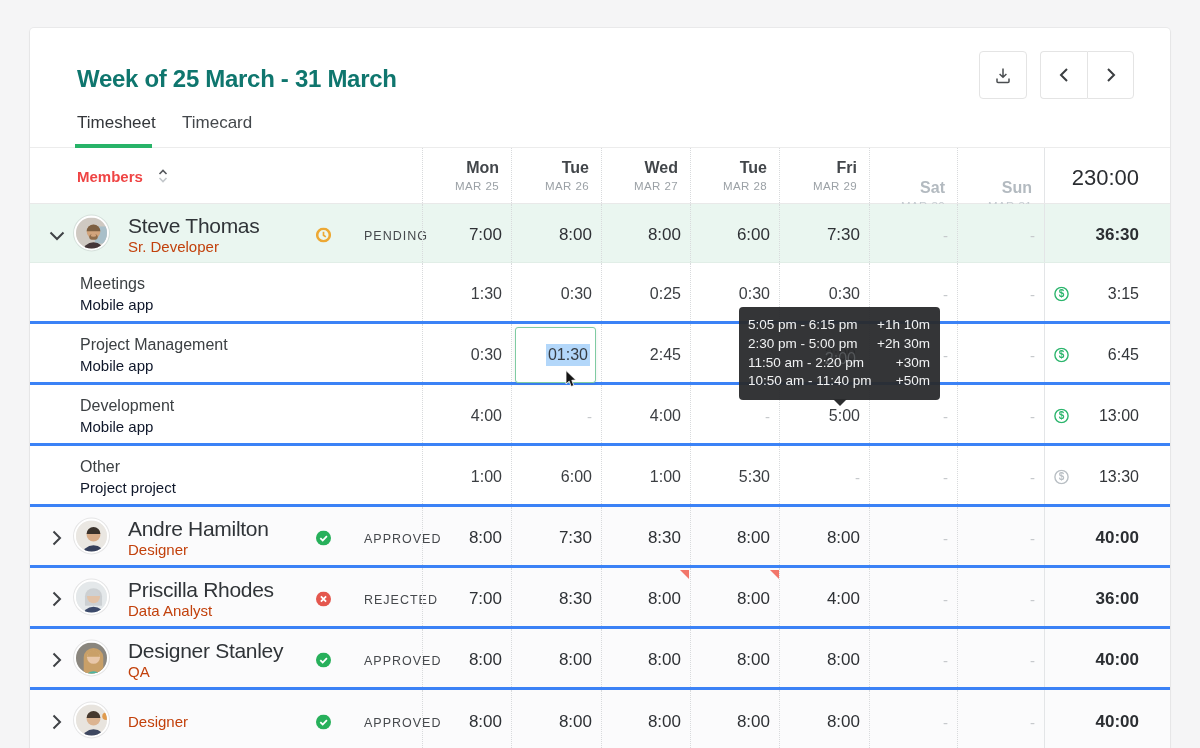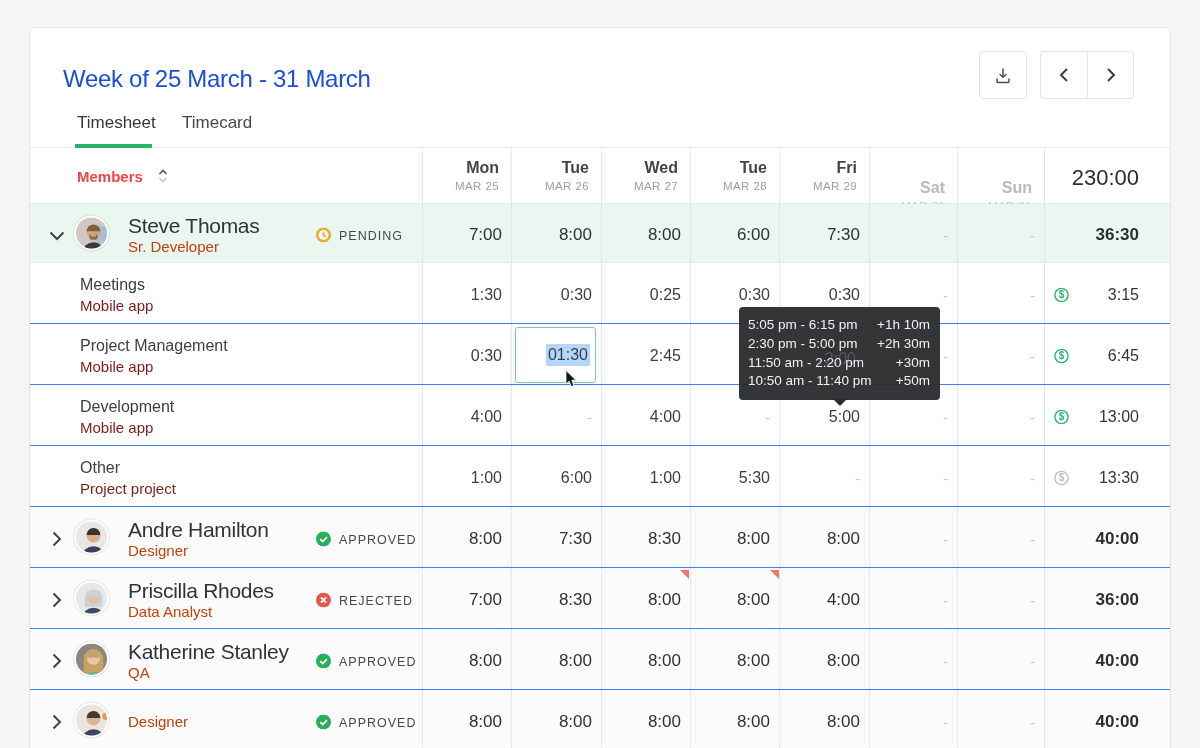--- a/index.html
+++ b/index.html
@@ -1,34 +1,34 @@
 <!DOCTYPE html>
 <html><head>
 <meta charset="utf-8">
 <style>
 * { margin:0; padding:0; box-sizing:border-box; }
 html,body { width:1200px; height:748px; overflow:hidden; }
 body { font-family:"Liberation Sans", sans-serif; background:#f5f5f6; position:relative; }
 #page { position:absolute; left:0; top:0; width:1200px; height:748px; overflow:hidden; }
 .card { position:absolute; left:30px; top:28px; width:1140px; height:760px; background:#fff;
   border-radius:4px; box-shadow:0 0 0 1px rgba(0,0,0,0.045), 0 1px 3px rgba(0,0,0,0.05); }
-h1 { position:absolute; left:33px; top:37px; font-size:24px; font-weight:400; color:#1d4ed8; letter-spacing:-0.3px; }
+h1 { position:absolute; left:47px; top:37px; font-size:24px; font-weight:700; color:#0f766e; letter-spacing:-0.3px; }
 .tab1 { position:absolute; left:47px; top:85px; font-size:17px; font-weight:500; color:#33363a;text-align:right; }
 .tab2 { position:absolute; left:152px; top:85px; font-size:17px; font-weight:400; color:#44484c; }
 .underline { position:absolute; left:45px; top:116px; width:77px; height:4px; background:#27b368; }
 .hline { position:absolute; left:0; top:119px; width:1140px; height:1px; background:#ececec; }
 .btn { position:absolute; width:48px; height:48px; top:23px; background:#fff; border:1px solid #e4e4e4; border-radius:4px; }
 .btn-dl { left:949px; }
 .btn-prev { left:1010px; width:47px; border-right:none; border-radius:4px 0 0 4px; }
 .btn-next { left:1057px; width:47px; border-left:1px solid #e4e4e4; border-radius:0 4px 4px 0; }
 .btn svg { position:absolute; left:50%; top:50%; transform:translate(-50%,-50%); }
 
 
 .tbl { position:absolute; left:0; top:120px; width:1140px; }
-.r { display:flex; width:1140px; position:relative; border-bottom:1px solid #3b82f6; background:#fff; }
+.r { display:flex; width:1140px; position:relative; border-bottom:3px solid #3b82f6; background:#fff; }
 .r.hdr { height:56px; border-bottom:1px solid #e9e9e9; }
 .r.grn { height:59px; background:#eaf6f0; border-bottom:1px solid #e1eee7; }
 .r.sub { height:61px; }
 .r.mem { height:61px; background:#fbfbfc; }
 .mc { width:392px; position:relative; }
 .dc { width:89px; border-left:1px dotted #d8dadc; position:relative;
   display:flex; align-items:center; justify-content:flex-end; padding-right:9px;
   font-size:17px; color:#2e3135; }
 .dc.w90 { width:90px; }
 .dc.w88 { width:88px; }
@@ -51,26 +51,26 @@
 
 .grn .dc,.sub .dc,.mem .dc,.grn .tc,.sub .tc,.mem .tc { padding-top:4px; }
 
 .chev { position:absolute; left:17px; top:calc(50% + 2px); transform:translateY(-50%); width:20px; height:20px; }
 .avatar { position:absolute; left:44px; top:50%; transform:translateY(-50%); width:35px; height:35px; border-radius:50%;
   border:2px solid #fff; box-shadow:0 0 0 1px rgba(0,0,0,0.09); overflow:hidden; background:#eee; }
 .avatar svg { width:35px; height:35px; display:block; }
 .nm { position:absolute; left:98px; top:calc(50% + 2px); transform:translateY(-50%); width:190px; }
 .nm .n1 { font-size:21px; font-weight:400; color:#303438; line-height:23px; white-space:nowrap; letter-spacing:-0.3px; }
 .nm .n2 { font-size:15px; color:#c2410c; line-height:20px; white-space:nowrap; }
-.badge { position:absolute; left:286px; top:calc(50% + 2px); transform:translateY(-50%); display:flex; align-items:center; }
+.badge { position:absolute; left:286px; top:calc(50% + 2px); transform:translateY(-50%); display:flex; align-items:center;gap:25px; }
 .badge svg { margin-right:8px; }
 .badge span { font-size:12.5px; font-weight:500; letter-spacing:1px; color:#46494d; }
 .snm { position:absolute; left:50px; top:calc(50% + 2px); transform:translateY(-50%); }
 .snm .n1 { font-size:16px; color:#3c4043; line-height:21px; white-space:nowrap; }
-.snm .n2 { font-size:15px; color:#7f1d1d; line-height:21px; white-space:nowrap; }
+.snm .n2 { font-size:15px; color:#0f172a; line-height:21px; white-space:nowrap; }
 .money { position:absolute; left:9px; top:calc(50% + 2px); transform:translateY(-50%); }
 
 
 .selcell { position:absolute; left:515px; top:327px; width:81px; height:56px; background:#fff;
   border:1px solid #7fcba2; border-radius:3px; box-shadow:0 1px 4px rgba(0,0,0,0.08); z-index:5;
   display:flex; align-items:center; justify-content:flex-end; padding-right:5px; font-size:16px; color:#363c43; }
 .selcell b { font-weight:400; background:#b3d7fa; padding:2px 2px; }
 .tooltip { position:absolute; left:739px; top:307px; width:201px; height:93px; background:rgba(41,42,44,0.95);
   border-radius:4px; z-index:6; color:#f1f2f3; font-size:13.5px; padding:9px 10px 8px 9px; }
 .tooltip .trow { display:flex; justify-content:space-between; line-height:18.8px; position:relative; z-index:2; }
@@ -380,21 +380,21 @@
         <div class="avatar">
               <svg width="39" height="39" viewBox="0 0 39 39">
                 <rect width="39" height="39" fill="#8a867e"></rect>
                 <path d="M8.6 34 V16.5 A10.9 10.3 0 0 1 30.4 16.5 V34 L25 37 H14 Z" fill="#c9a068"></path>
                 <path d="M11 39 a8.5 7 0 0 1 17 0 z" fill="#4ab5a2"></path>
                 <circle cx="19.5" cy="16.5" r="7.2" fill="#e8c7a9"></circle>
                 <path d="M12.3 15.9 a7.2 7.2 0 0 1 14.4 0 z" fill="#c9a068"></path>
               </svg>
             </div>
         <div class="nm">
-              <div class="n1">Katherine Stanley</div>
+              <div class="n1">Designer Stanley</div>
               <div class="n2">QA</div>
             </div>
         <div class="badge">
               <svg width="15" height="15" viewBox="0 0 15 15">
                 <circle cx="7.5" cy="7.5" r="7.5" fill="#27b05b"></circle>
                 <path d="M4.3 7.7 L6.7 10 L10.9 5.6" fill="none" stroke="#fff" stroke-width="1.8"></path>
               </svg>
               <span>APPROVED</span>
             </div>
       </div>

